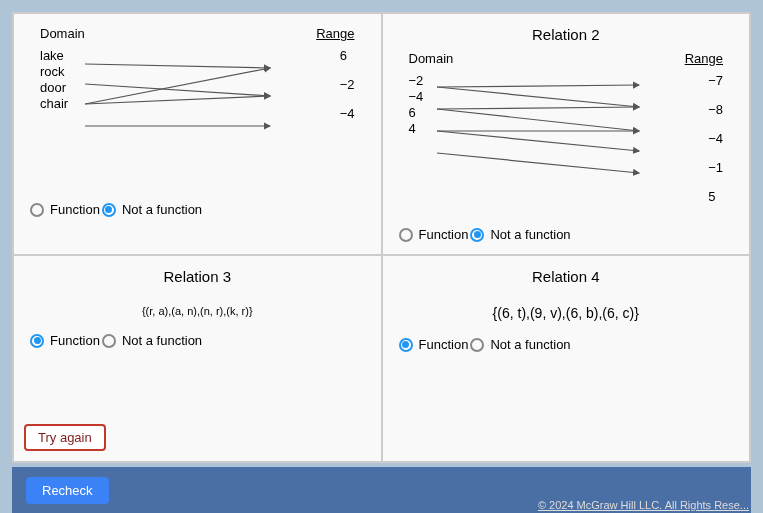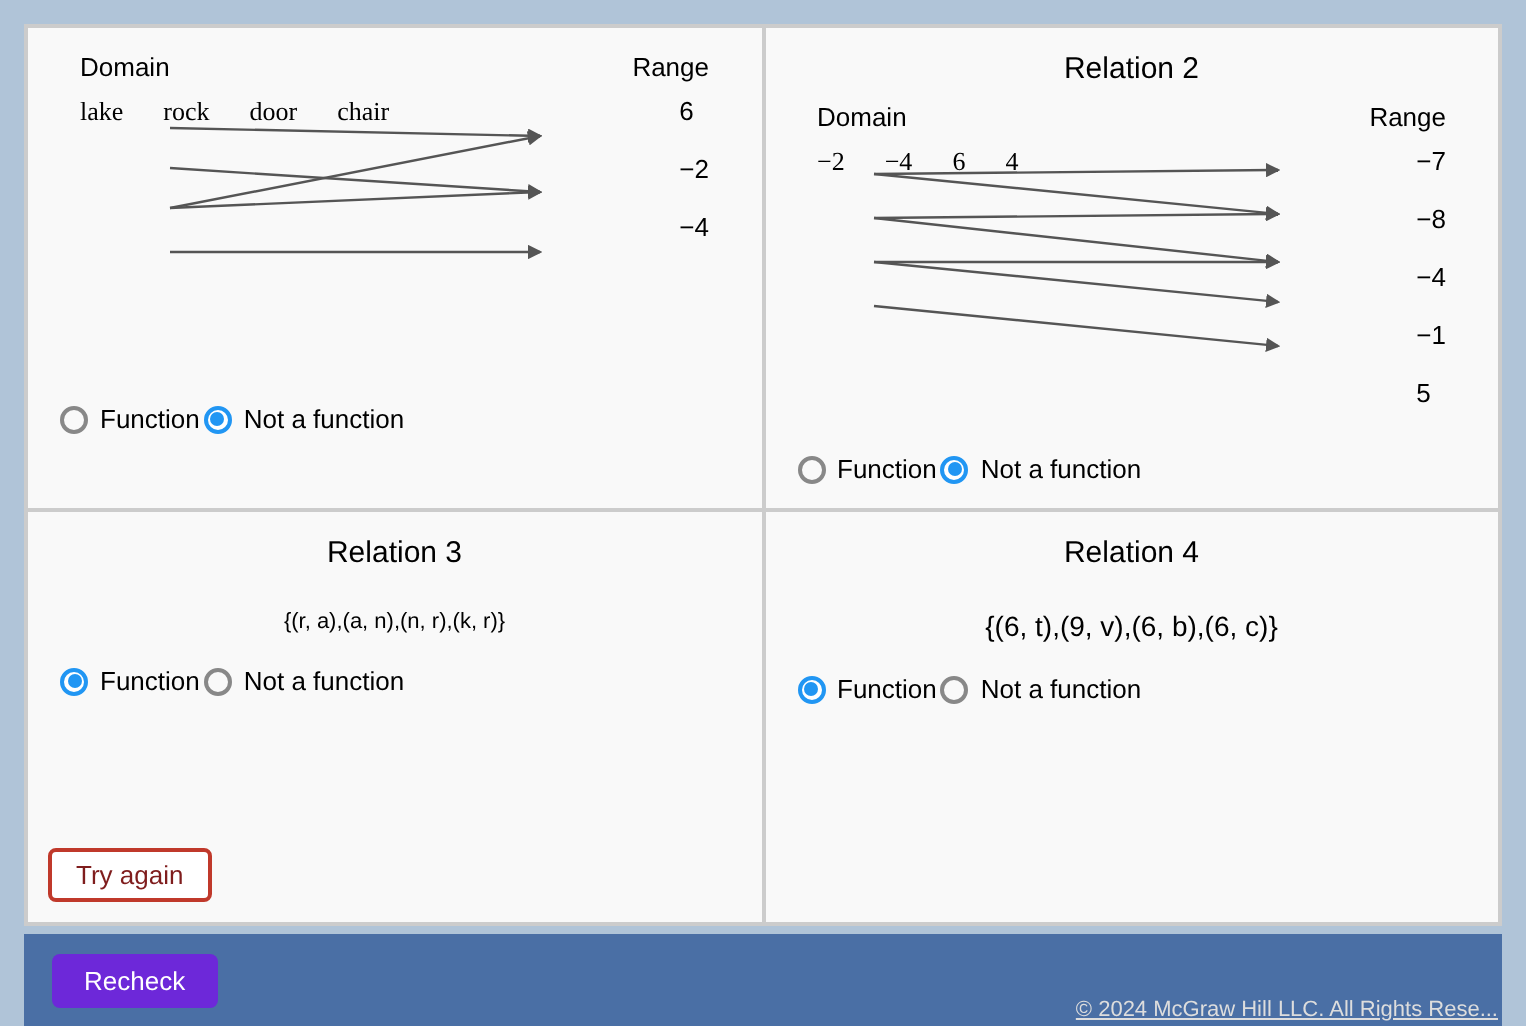--- a/index.html
+++ b/index.html
@@ -41,29 +41,28 @@
       height: 170px;
       width: 100%;
     }
     .domain-label, .range-label {
       position: absolute;
       top: 0;
       font-size: 13px;
       font-weight: 400;
     }
     .domain-label { left: 10px; }
-    .range-label { right: 10px; }
+    .range-label { right: 10px; text-decoration: underline; }
     .domain-items {
       position: absolute;
       left: 10px;
       top: 22px;
       display: flex;
-      flex-direction: row;
-      gap: 20px;
-      font-family: Liberation Serif, serif;
+      flex-direction: column;
+      gap: 1px;
     }
     .range-items {
       position: absolute;
       right: 10px;
       top: 22px;
       display: flex;
       flex-direction: column;
       gap: 14px;
     }
     .domain-item, .range-item {
@@ -123,21 +122,21 @@
       left: 12px;
       right: 12px;
       height: 46px;
       background: #4a6fa5;
       display: flex;
       align-items: center;
       padding: 0 14px;
       gap: 10px;
     }
     .recheck-btn {
-      background: #6d28d9;
+      background: #3b82f6;
       color: white;
       border: none;
       padding: 6px 16px;
       border-radius: 4px;
       font-size: 13px;
       cursor: pointer;
     }
     .try-again-btn {
       background: #fff;
       color: #7f1d1d;

